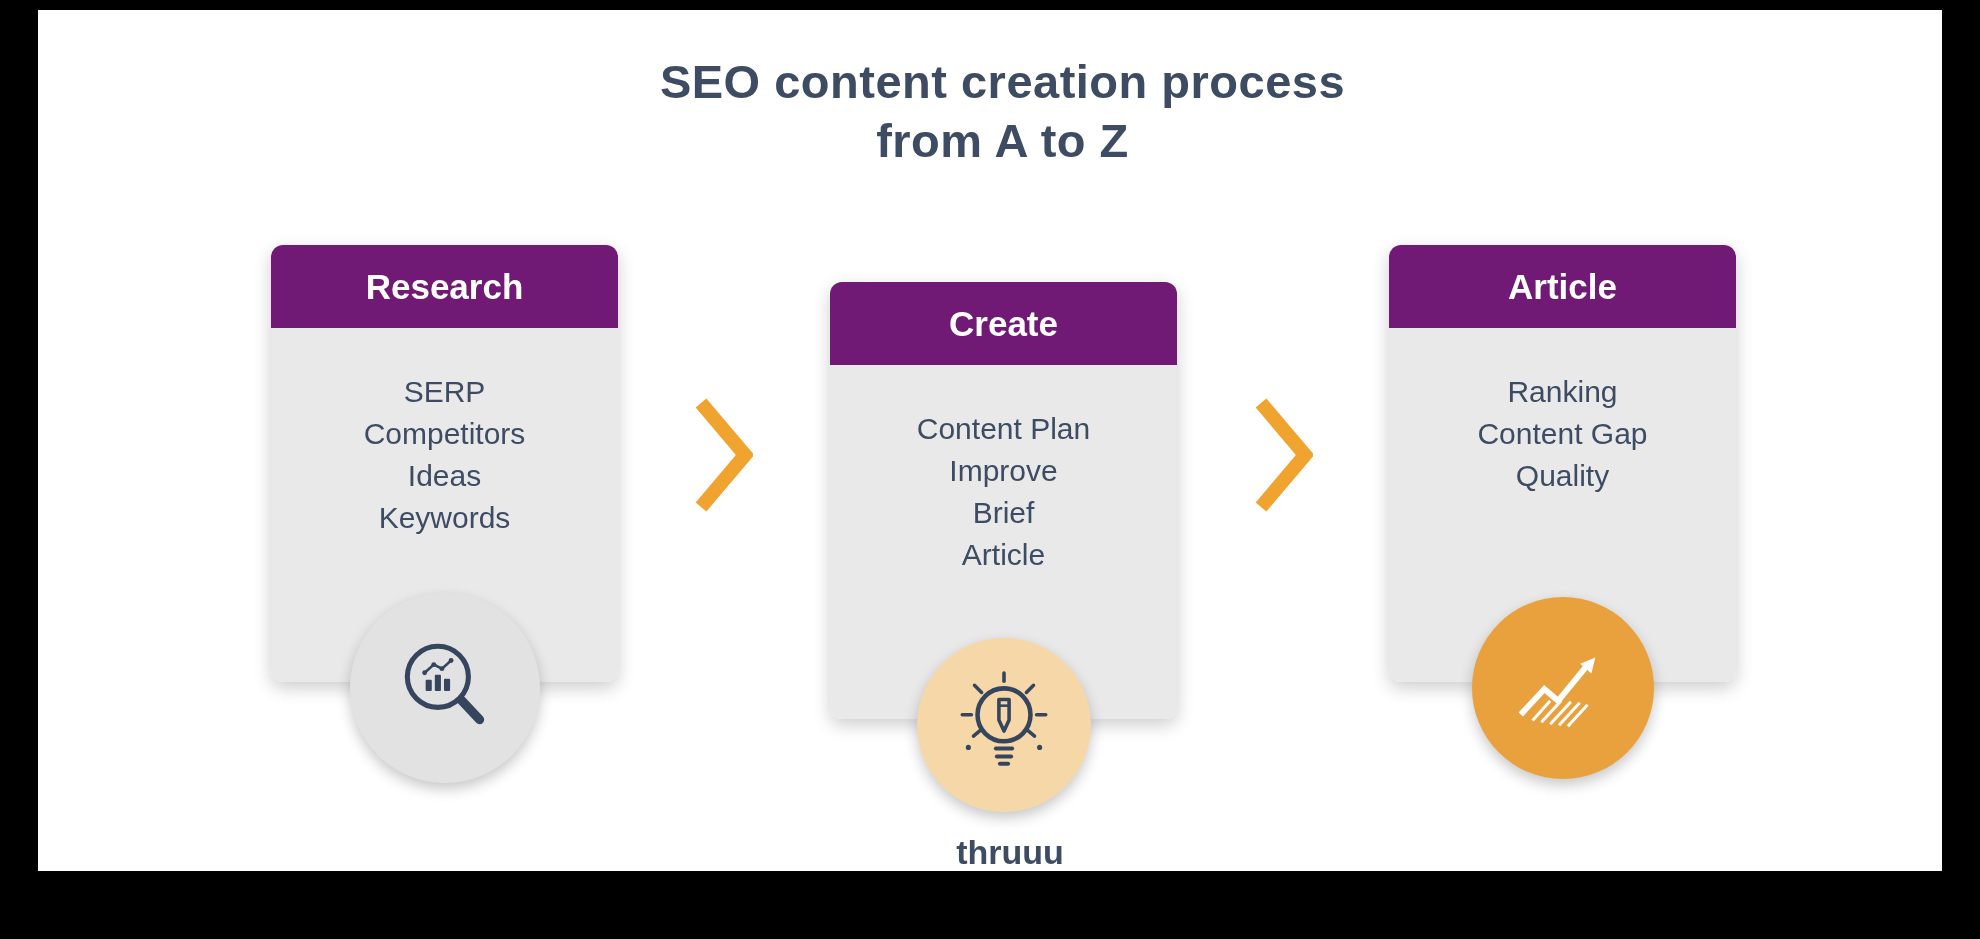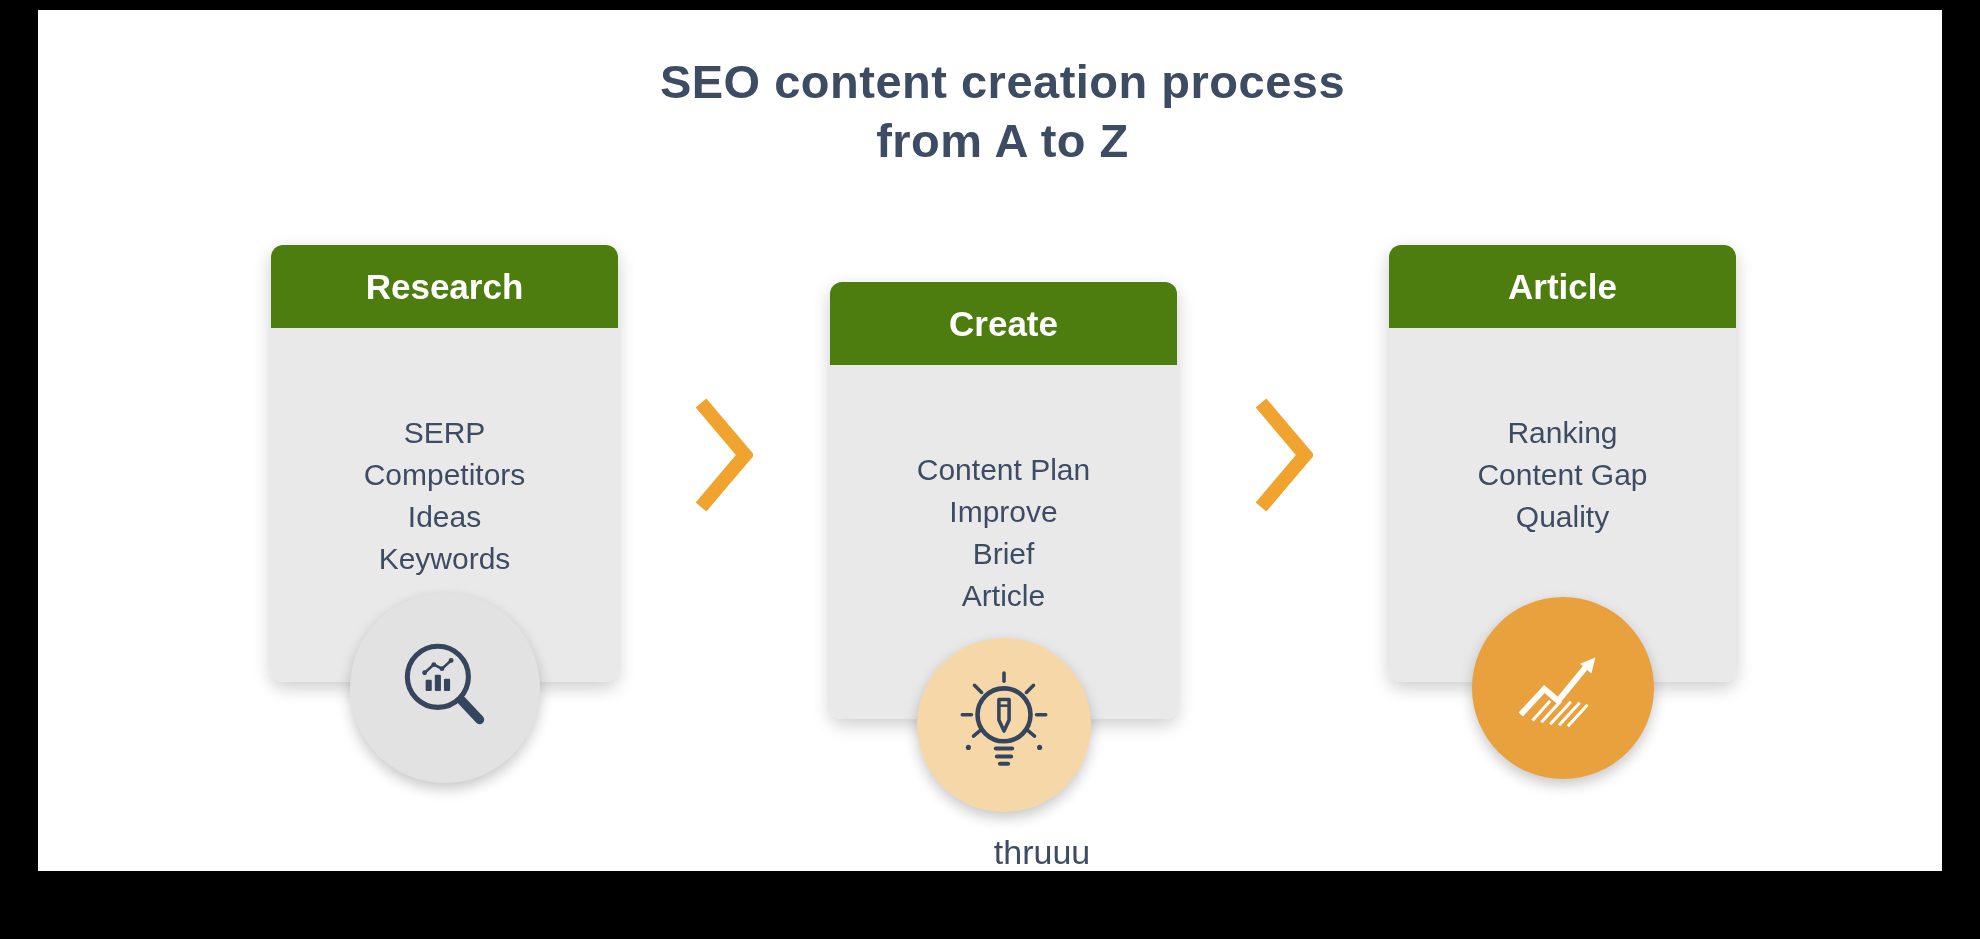--- a/index.html
+++ b/index.html
@@ -34,34 +34,34 @@
     width: 347px;
     height: 437px;
     border-radius: 12px;
     box-shadow: 0 6px 18px rgba(0,0,0,0.20);
   }
   .card-1 { left: 271px; }
   .card-2 { left: 830px; margin-top: 37px; }
   .card-3 { left: 1389px; }
   .card-header {
     height: 83px;
-    background: #4d7c0f;
+    background: #701a75;
     border-radius: 12px 12px 0 0;
     display: flex;
     align-items: center;
     justify-content: center;
     color: #ffffff;
     font-weight: 700;
     font-size: 35px;
   }
   .card-body {
     height: 354px;
     background: #e9e9e9;
     border-radius: 0 0 12px 12px;
-    padding-top: 84px;
+    padding-top: 43px;
     text-align: center;
   }
   .item {
     font-size: 30px;
     line-height: 42px;
     color: #3d4c63;
   }
   .circle {
     position: absolute;
     left: 50%;
@@ -76,25 +76,25 @@
   .circle-create   { width: 174px; height: 174px; top: 356px; background: #f6d8a8; }
   .circle-improve  { width: 182px; height: 182px; top: 352px; background: #e8a13c; }
   .chev {
     position: absolute;
     top: 395px;
   }
   .chev-1 { left: 693px; }
   .chev-2 { left: 1253px; }
   .brand {
     position: absolute;
-    left: 892px; top: 833px;
+    left: 860px; top: 833px;
     width: 300px;
     text-align: center;
     color: #3d4c63;
-    font-weight: 400;
+    font-weight: 700;
     font-size: 34px;
   }
 </style>
 </head>
 <body>
 
 <div class="canvas"></div>
 
 <h1 class="title">
   <span>SEO content creation process</span><br>

